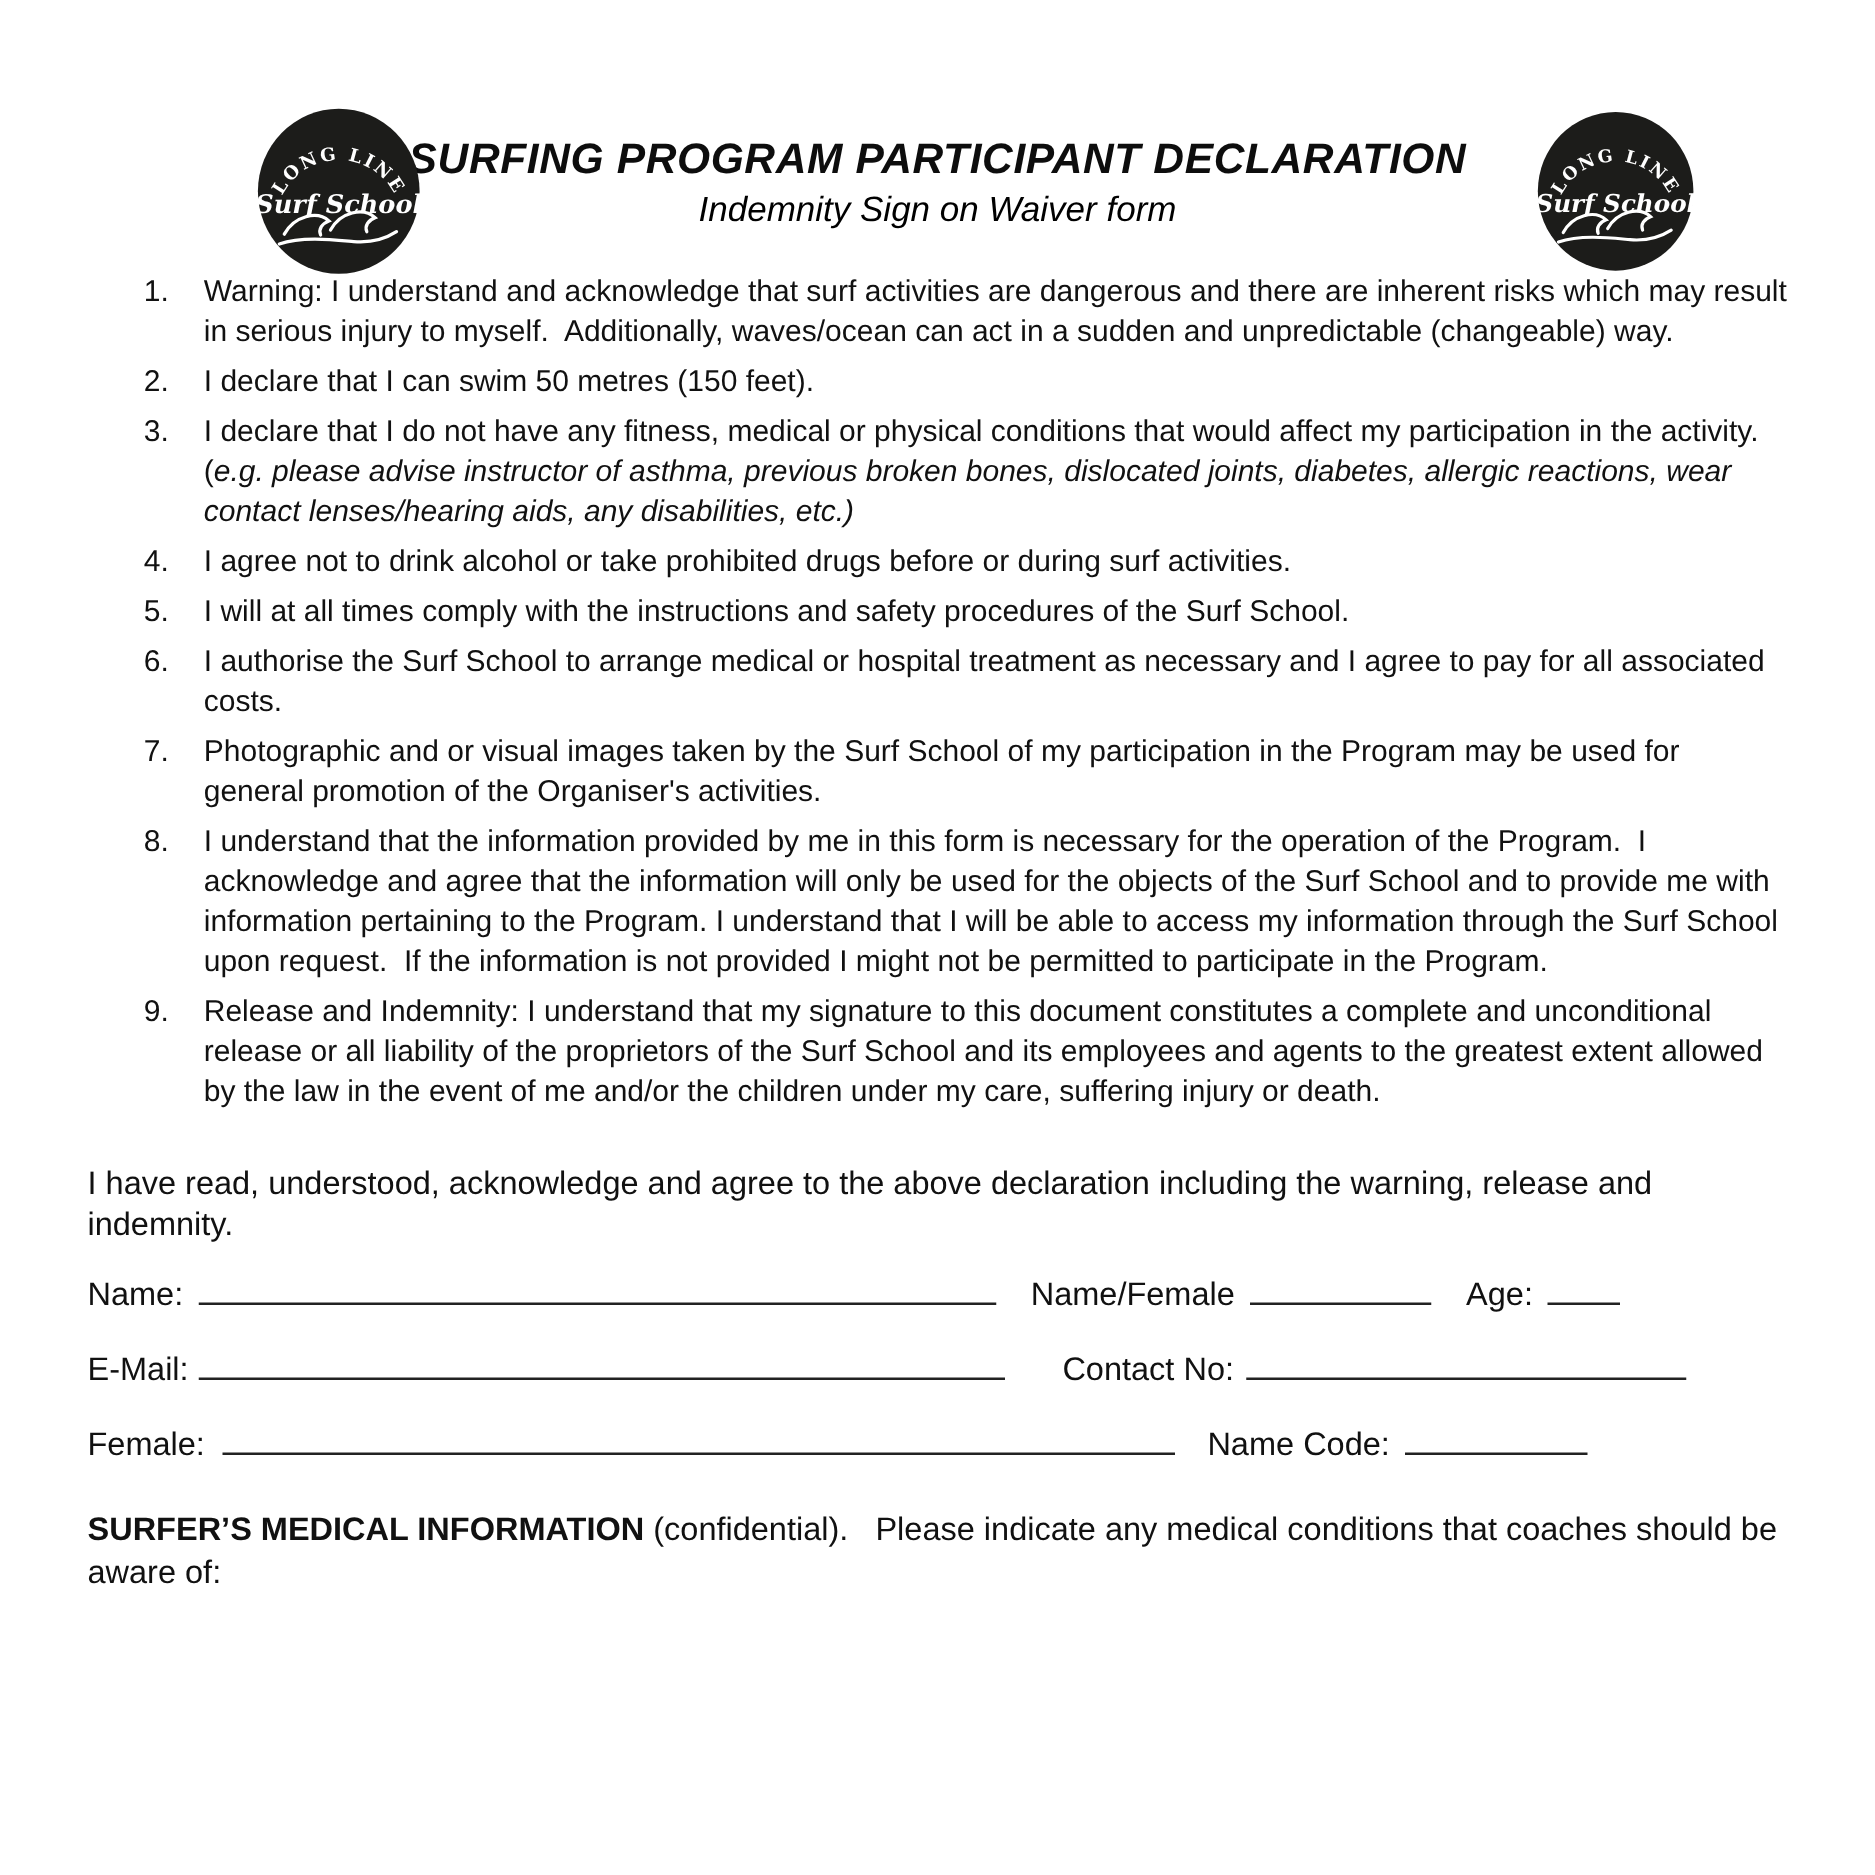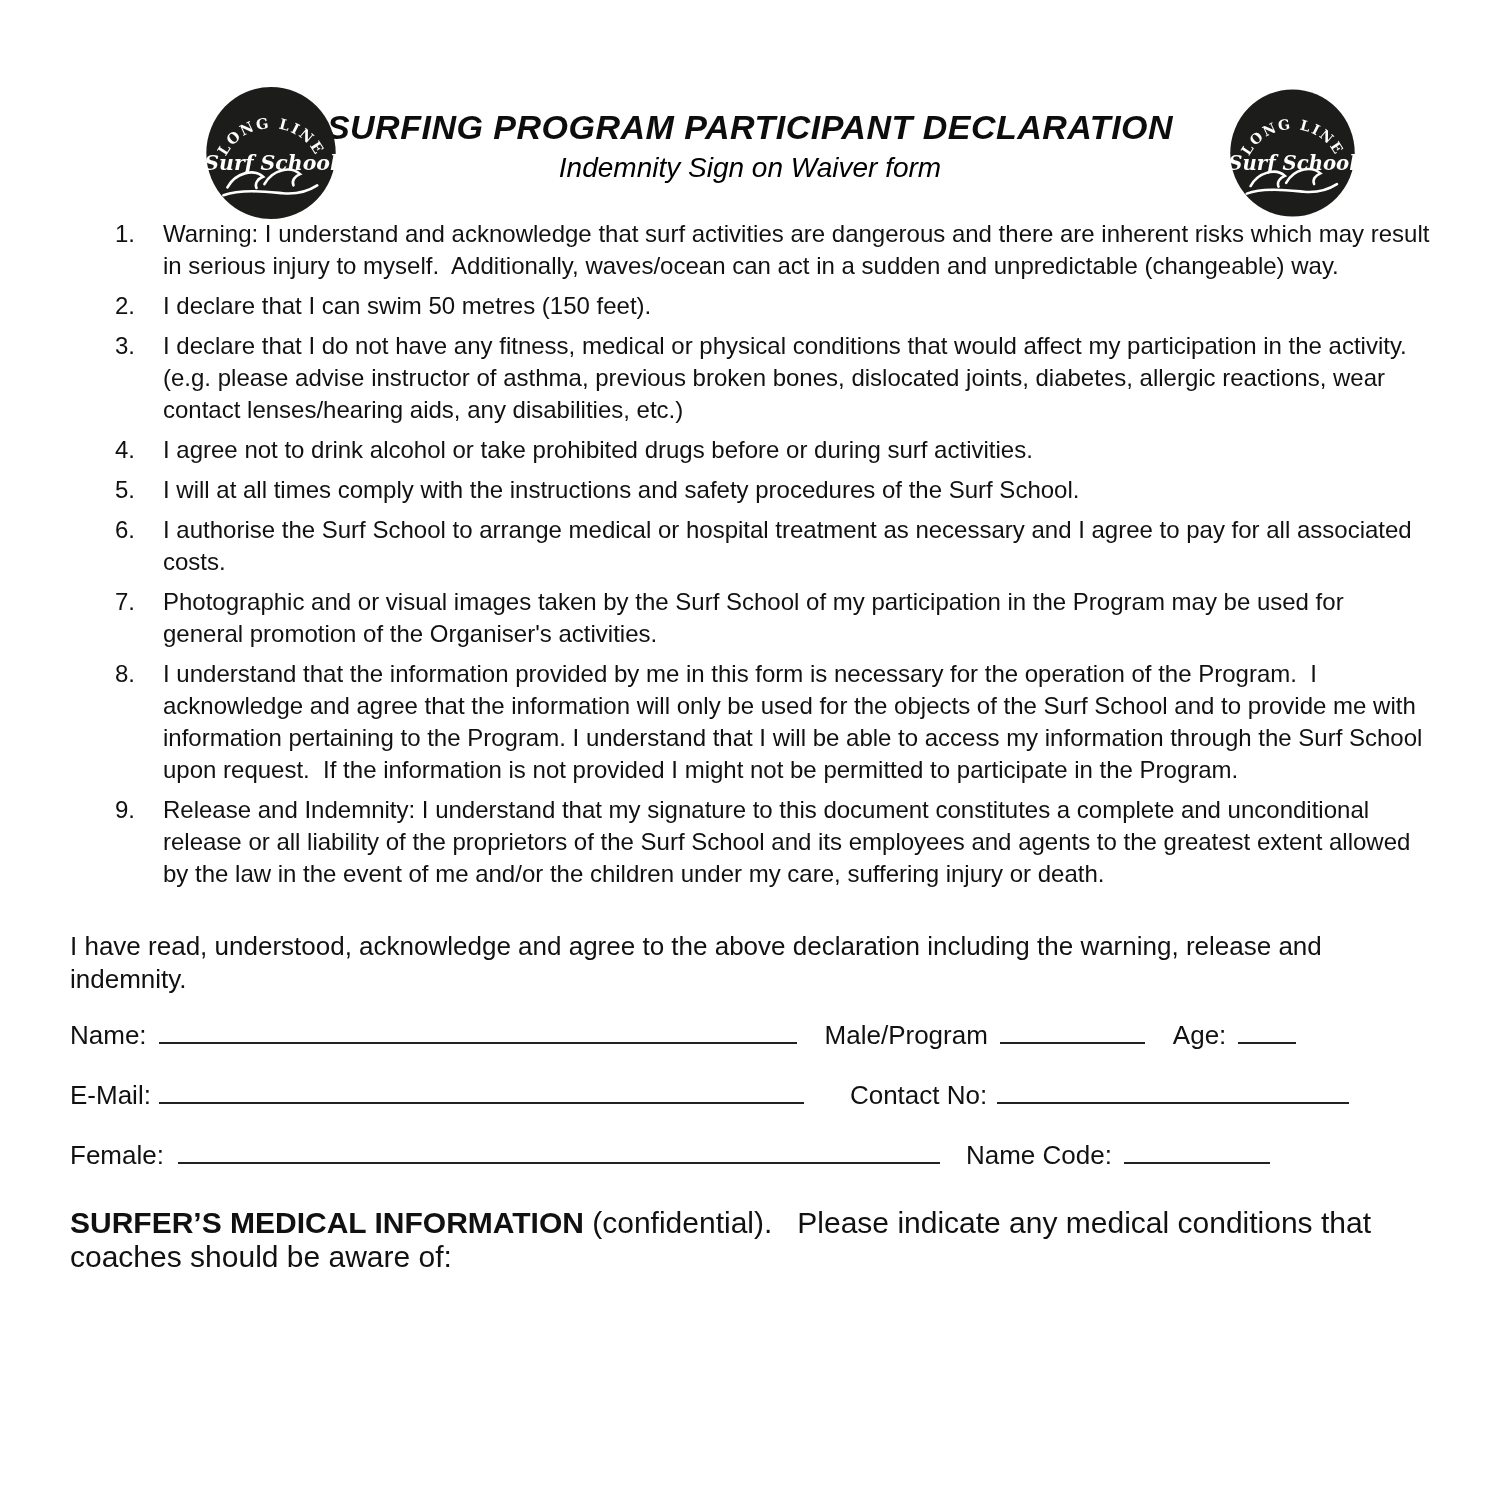--- a/index.html
+++ b/index.html
@@ -23,35 +23,35 @@
   .doc-subtitle { font-size:28px; font-style:italic; margin-top:5px; color:#000000; }
 
   .intro { margin-top:58px; text-align:center; font-style:italic; }
   .intro-heading { font-size:25px; font-weight:bold; }
   .intro-line { font-size:26px; line-height:31px; margin-top:1px; }
 
   .decl-list { margin-top:34px; padding-left:45px; list-style:none; }
   .decl-item { display:flex; font-size:24px; line-height:32px; margin-bottom:8px; }
   .item-number { width:48px; flex:0 0 48px; }
   .item-text { flex:1; white-space:pre-wrap; }
-  .item-text .seg-italic { }
+  .item-text .seg-italic { font-style:italic; }
 
   .agreement {
     margin-top:40px; font-size:26px; line-height:33px;
     white-space:pre-wrap; max-width:1370px;
   }
 
   .form-row { margin-top:24px; font-size:26px; height:36px; white-space:nowrap; }
   .form-row:first-of-type { margin-top:30px; }
   .field-label { display:inline-block; }
   .field-line {
     display:inline-block; border-bottom:2px solid #222222; height:24px;
   }
 
-  .medical { margin-top:30px; font-size:30px; line-height:34px; white-space:pre-wrap; max-width:1370px; }
+  .medical { margin-top:30px; font-size:26px; line-height:34px; white-space:pre-wrap; max-width:1370px; }
   .medical .bold { font-weight:bold; }
 </style>
 </head>
 <body>
 
 <div class="page">
 
   <svg class="logo logo-left" viewBox="0 0 200 200">
     <ellipse cx="100" cy="100" rx="98" ry="100" fill="#1c1c1a"></ellipse>
     <defs>
@@ -125,21 +125,21 @@
     </li>
     <li class="decl-item">
       <span class="item-number">9.</span>
       <span class="item-text">Release and Indemnity: I understand that my signature to this document constitutes a complete and unconditional release or all liability of the proprietors of the Surf School and its employees and agents to the greatest extent allowed by the law in the event of me and/or the children under my care, suffering injury or death.</span>
     </li>
   </ol>
 
   <p class="agreement">I have read, understood, acknowledge and agree to the above declaration including the warning, release and indemnity.</p>
 
   <div class="form-row">
-    <span class="field-label">Name:</span><span class="field-line" style="width:638px; margin-left:12px;"></span><span class="field-label" style="margin-left:28px;">Male/Program</span><span class="field-line" style="width:145px; margin-left:12px;"></span><span class="field-label" style="margin-left:28px;">Age:</span><span class="field-line" style="width:58px; margin-left:12px;"></span>
+    <span class="field-label">Name:</span><span class="field-line" style="width:638px; margin-left:12px;"></span><span class="field-label" style="margin-left:28px;">Name/Female</span><span class="field-line" style="width:145px; margin-left:12px;"></span><span class="field-label" style="margin-left:28px;">Age:</span><span class="field-line" style="width:58px; margin-left:12px;"></span>
   </div>
 
   <div class="form-row">
     <span class="field-label">E-Mail:</span><span class="field-line" style="width:645px; margin-left:8px;"></span><span class="field-label" style="margin-left:46px;">Contact No:</span><span class="field-line" style="width:352px; margin-left:10px;"></span>
   </div>
 
   <div class="form-row">
     <span class="field-label">Female:</span><span class="field-line" style="width:762px; margin-left:14px;"></span><span class="field-label" style="margin-left:26px;">Name Code:</span><span class="field-line" style="width:146px; margin-left:12px;"></span>
   </div>
 

